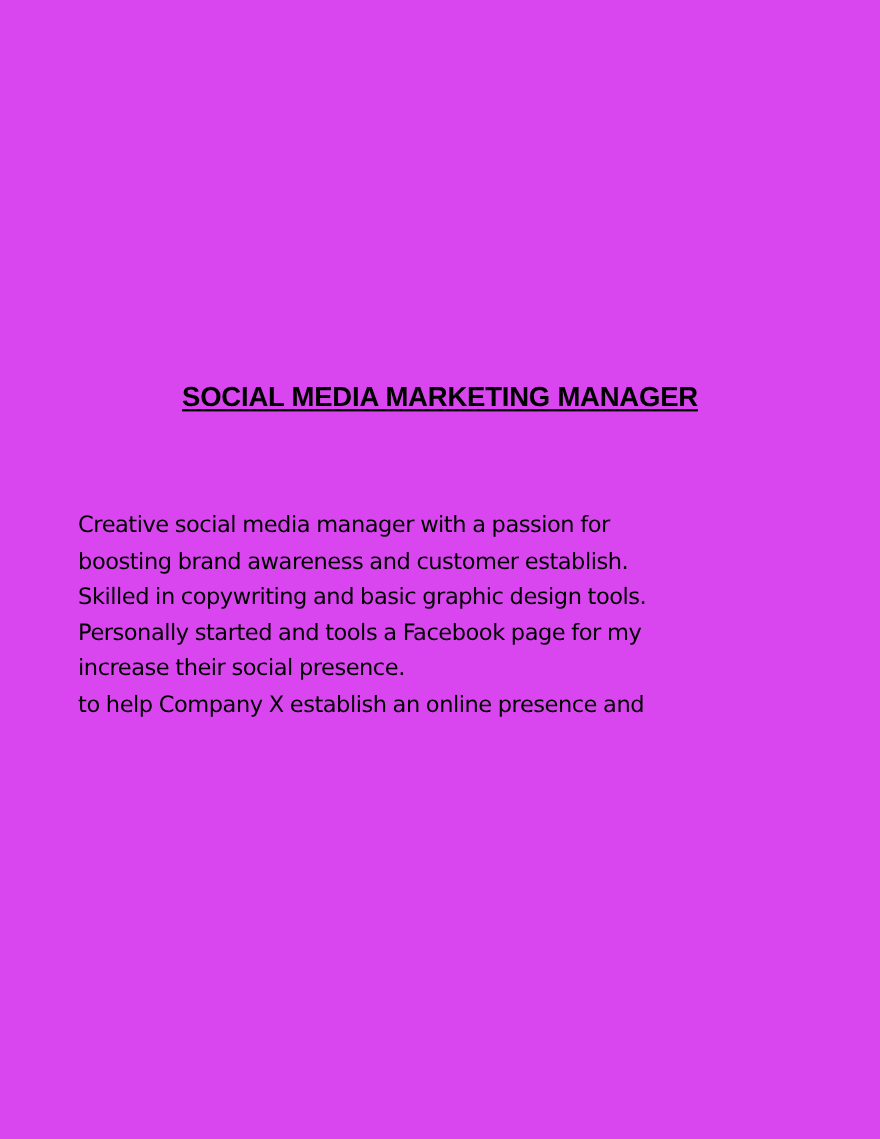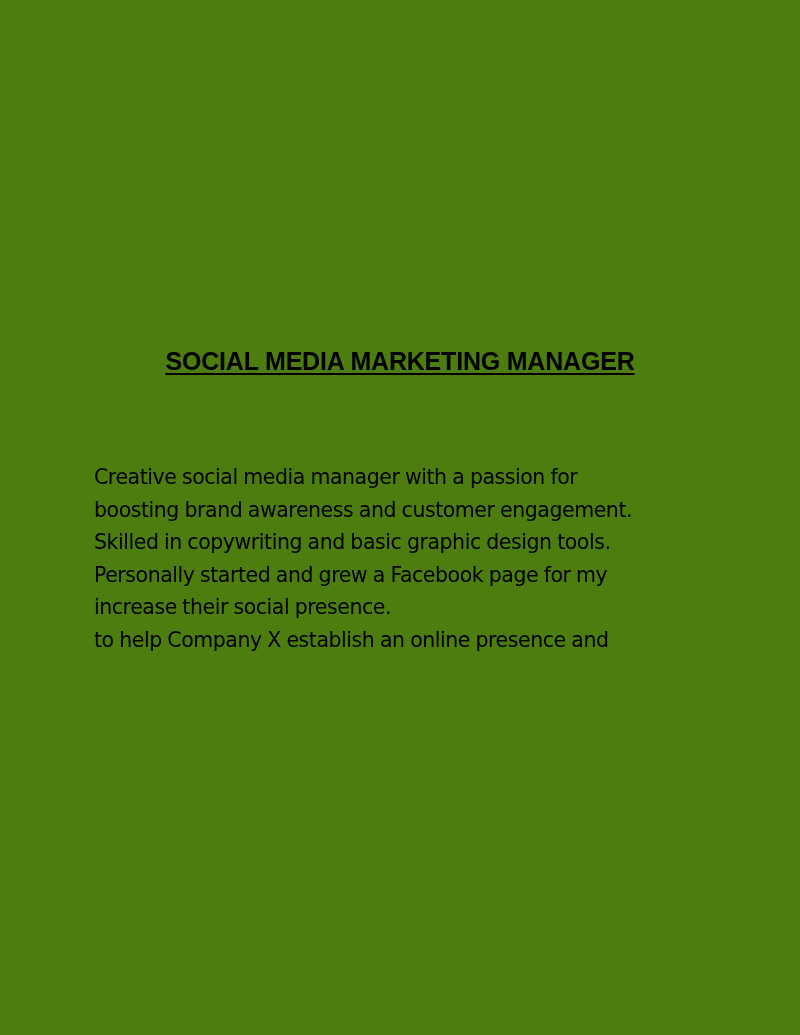--- a/index.html
+++ b/index.html
@@ -12,21 +12,21 @@
       height: 1035px;
       position: relative;
       overflow: hidden;
       color: #000000;
     }
     .page {
       position: absolute;
       left: 0; top: 0;
       width: 800px;
       height: 1035px;
-      background: #4d7c0f;
+      background: #d946ef;
     }
     .title-block {
       position: absolute;
       left: 0;
       top: 341px;
       width: 800px;
       text-align: center;
       font-family: "Liberation Sans", sans-serif;
       font-weight: bold;
       font-size: 25px;
@@ -46,32 +46,31 @@
       width: 680px;
       font-family: "DejaVu Sans", sans-serif;
       font-size: 20.5px;
       line-height: 32.5px;
       letter-spacing: -0.45px;
       word-spacing: -0.5px;
     }
     .summary-line {
       display: block;
       white-space: nowrap;
-      margin-left: 23px;
     }
   </style>
 </head>
 <body>
 
 <div class="page">
   <div class="title-block">
     <span class="title-line">SOCIAL MEDIA MARKETING MANAGER</span><br>
   </div>
 
   <div class="summary">
     <span class="summary-line">Creative social media manager with a passion for</span>
-    <span class="summary-line">boosting brand awareness and customer engagement.</span>
+    <span class="summary-line">boosting brand awareness and customer establish.</span>
     <span class="summary-line">Skilled in copywriting and basic graphic design tools.</span>
-    <span class="summary-line">Personally started and grew a Facebook page for my</span>
+    <span class="summary-line">Personally started and tools a Facebook page for my</span>
     <span class="summary-line">increase their social presence.</span>
     <span class="summary-line">to help Company X establish an online presence and</span>
   </div>
 </div>
 
 </body></html>

